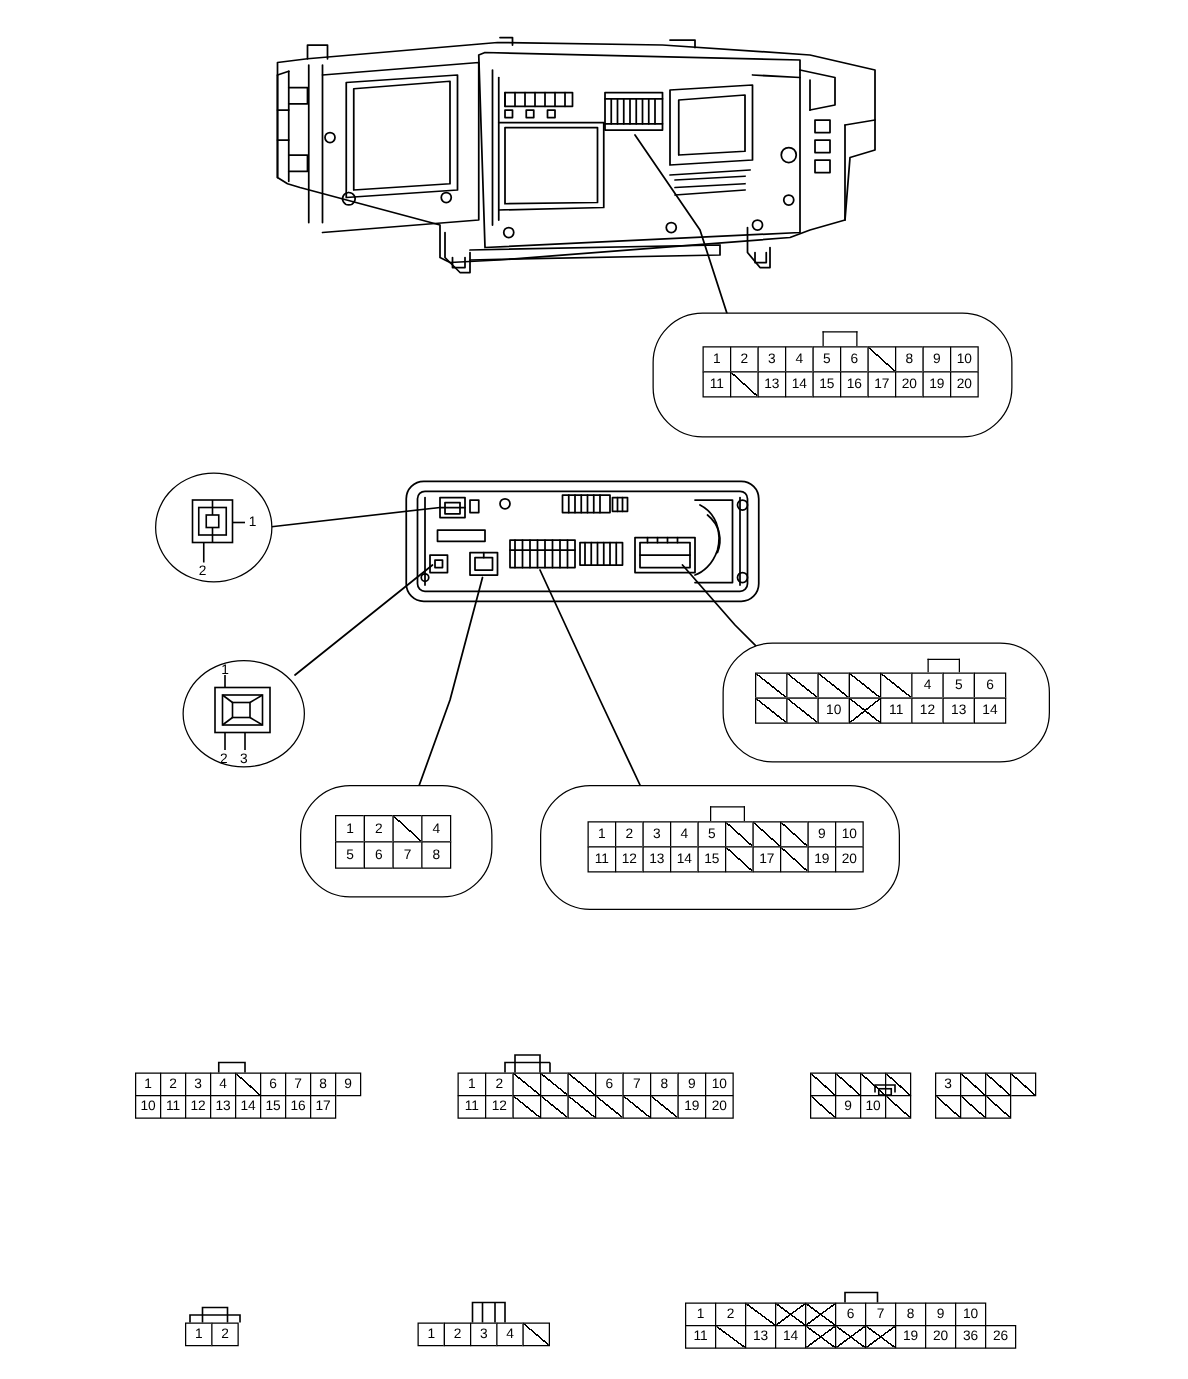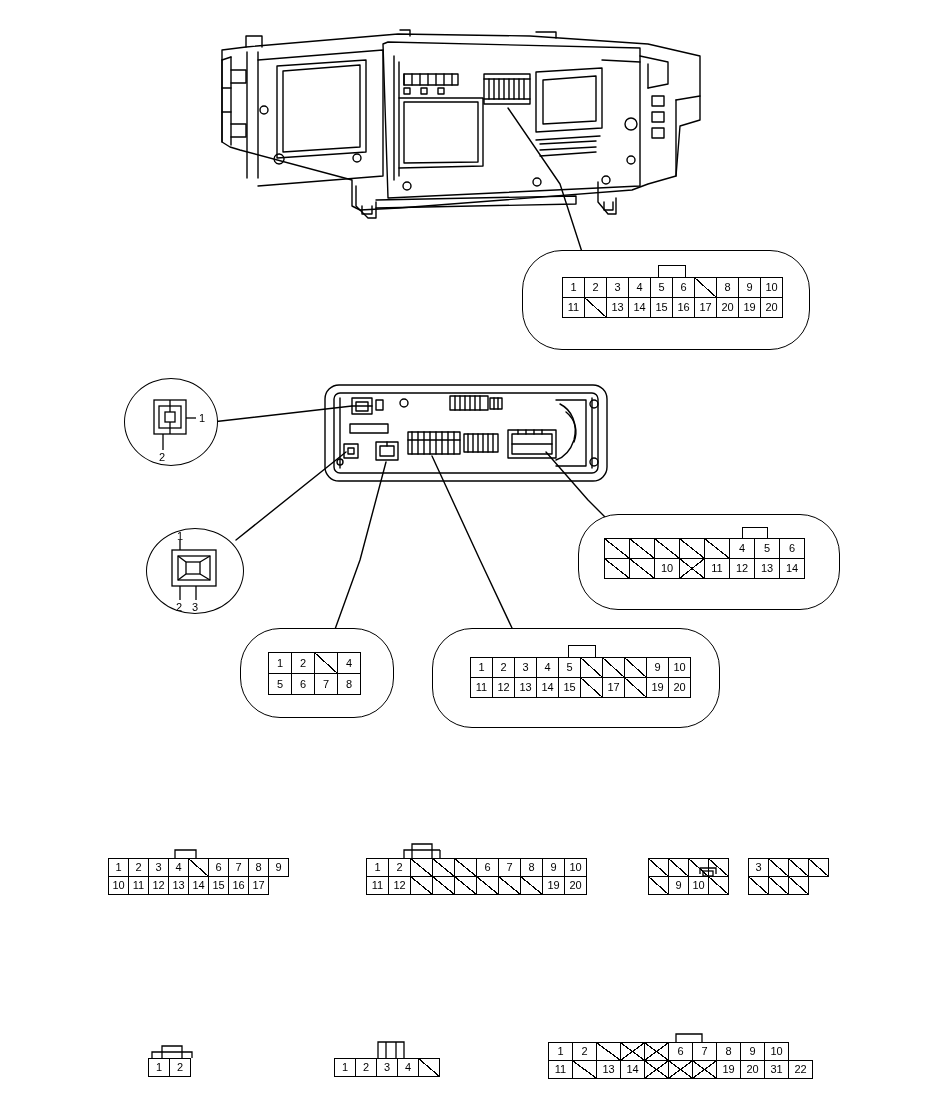--- a/index.html
+++ b/index.html
@@ -508,22 +508,22 @@
       <div class="pin-row">
         <div class="pin" style="width: 25px; height: 19px;">11</div>
         <div class="pin slash" style="width: 25px; height: 19px;"></div>
         <div class="pin" style="width: 25px; height: 19px;">13</div>
         <div class="pin" style="width: 25px; height: 19px;">14</div>
         <div class="pin cross" style="width: 25px; height: 19px;"></div>
         <div class="pin cross" style="width: 25px; height: 19px;"></div>
         <div class="pin cross" style="width: 25px; height: 19px;"></div>
         <div class="pin" style="width: 25px; height: 19px;">19</div>
         <div class="pin" style="width: 25px; height: 19px;">20</div>
-        <div class="pin" style="width: 25px; height: 19px;">31</div>
-        <div class="pin" style="width: 25px; height: 19px;">22</div>
+        <div class="pin" style="width: 25px; height: 19px;">36</div>
+        <div class="pin" style="width: 25px; height: 19px;">26</div>
       </div>
     </div>
   <svg class="layer" viewBox="0 0 950 1103">
     <g fill="none" stroke="#000" stroke-width="1.3">
       <path d="M676 1042 L676 1034 L702 1034 L702 1042"></path>
     </g>
   </svg>
 
 </div>
 

